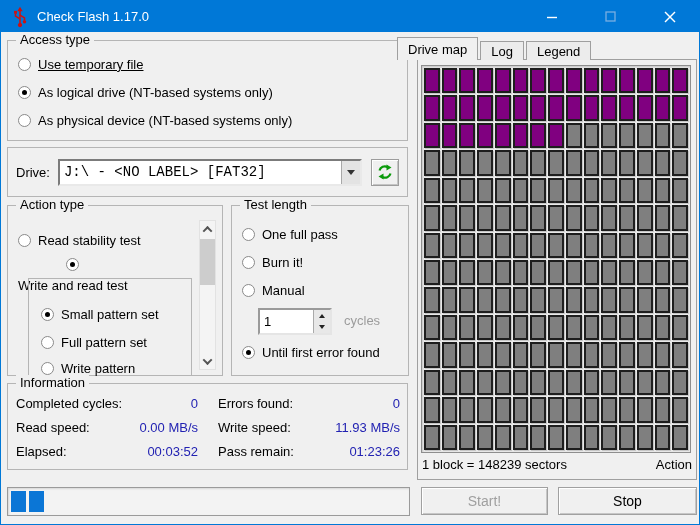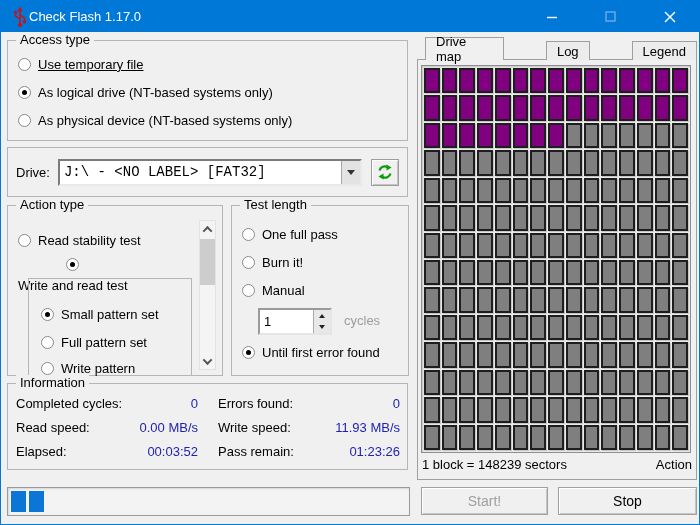--- a/index.html
+++ b/index.html
@@ -5,21 +5,21 @@
   * { margin:0; padding:0; box-sizing:border-box; }
   html,body { width:700px; height:525px; }
   body { font-family:"Liberation Sans", sans-serif; font-size:13px; color:#000; }
   #window { position:relative; width:700px; height:525px; background:#f0f0f0;
             border:1px solid #0078d7; overflow:hidden; }
 
   
   .titlebar { position:absolute; left:0; top:0; width:100%; height:31px; background:#0078d7;
               display:flex; align-items:center; }
   .titlebar .appicon { margin-left:10px; width:18px; height:22px; flex:none; }
-  .titlebar .title { color:#fff; font-size:13px; }
+  .titlebar .title { color:#fff; font-size:13px; margin-left:8px; }
   .winbtns { position:absolute; right:0; top:0; height:31px; display:flex; }
   .winbtn { width:59px; height:31px; display:flex; align-items:center; justify-content:center; }
 
   
   .gbox { position:absolute; border:1px solid #b5b5b5; background:#f0f0f0; }
   .gbox .legend { position:absolute; top:-9px; left:8px; background:#f0f0f0; padding:0 4px; }
 
   
   .row { position:absolute; display:flex; align-items:center; gap:7px; height:18px; }
   .radio { width:13px; height:13px; border-radius:50%; background:#fff; border:1px solid #8a8a8a;
@@ -76,21 +76,21 @@
   .info-cell { display:flex; justify-content:space-between; align-items:center; }
   .val { color:#2222b2; }
 
   
   .progress { position:absolute; left:6px; top:486px; width:403px; height:29px;
               border:1px solid #9a9a9a; background:#f3f3f3; display:flex; gap:3px; padding:3px;
               box-shadow:inset 1px 1px 2px rgba(0,0,0,.12); }
   .pseg { width:15px; height:100%; flex:none; }
 
   
-  .tabstrip { position:absolute; left:424px; top:36px; height:23px; display:flex; align-items:flex-end; z-index:3;gap:40px; }
+  .tabstrip { position:absolute; left:396px; top:36px; height:23px; display:flex; align-items:flex-end; z-index:3; }
   .tab { border:1px solid #9f9f9f; border-bottom:none; background:#ececec; height:19px;
          padding:0 10px; display:flex; align-items:center; margin-right:2px; }
   .tab.active { background:#f0f0f0; height:23px; position:relative; z-index:4; }
   .tabpanel { position:absolute; left:416px; top:58px; width:280px; height:421px;
               border:1px solid #9f9f9f; background:#f0f0f0; z-index:2; }
   .mapbox { position:absolute; left:3px; top:5px; width:270px; height:388px; background:#e9e9e9;
             border:1px solid #8e8e8e; box-shadow:inset 1px 1px 2px rgba(0,0,0,.15);
             display:grid; grid-template-columns:repeat(15,1fr); grid-template-rows:repeat(14,1fr);
             gap:2px; padding:2px; }
   .map-cell { border:2px solid #1e1e1e; box-shadow:1px 1px 0 rgba(0,0,0,.15); }

